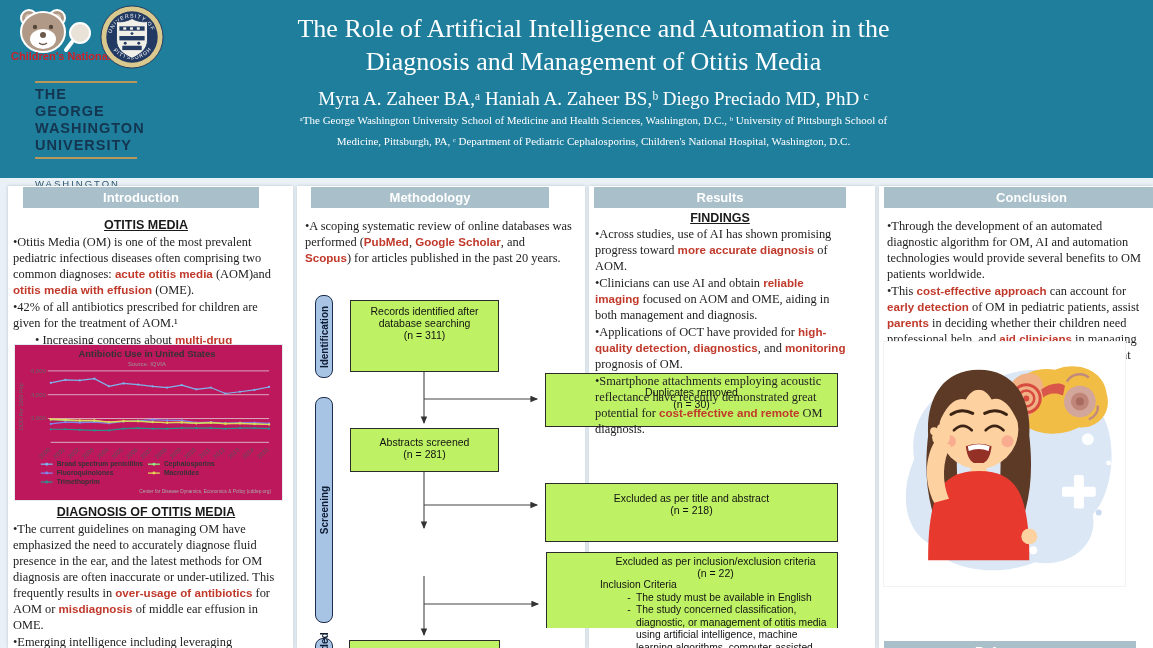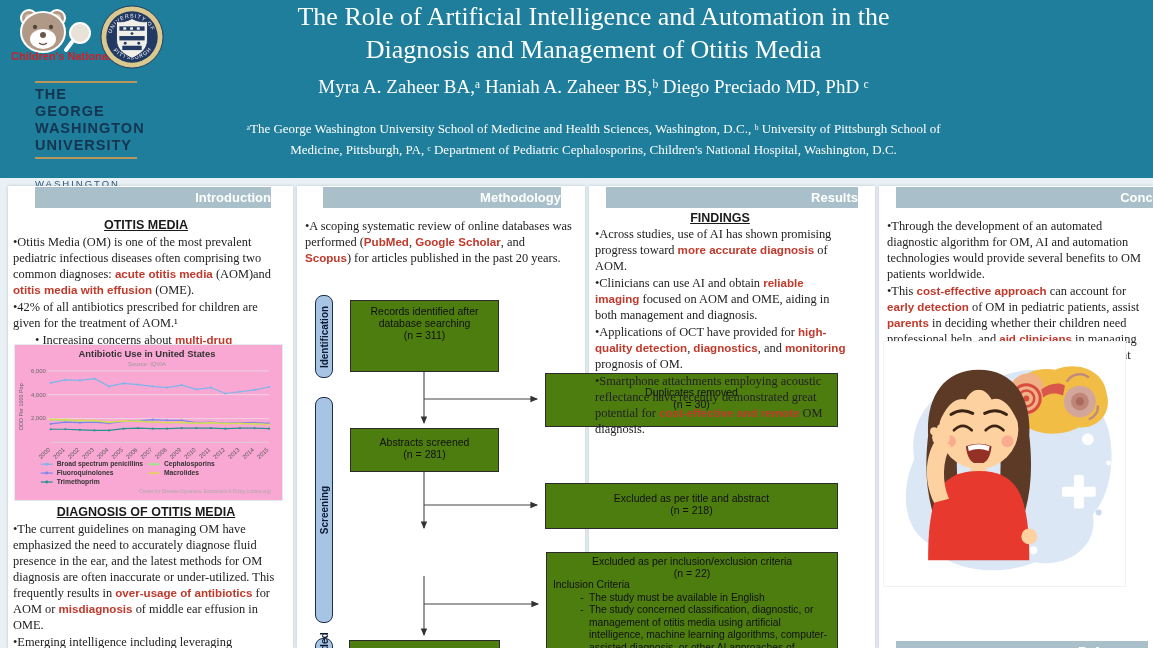--- a/index.html
+++ b/index.html
@@ -2,52 +2,52 @@
 <html><head>
 <meta charset="utf-8">
 <style>
   html,body{margin:0;padding:0;background:#cfd8dc;}
   .canvas{position:relative;width:1153px;height:648px;overflow:hidden;
     background:#e9f1f6;font-family:"Liberation Serif",serif;}
   
   .header{position:absolute;left:0;top:0;width:1153px;height:178px;background:#1e7e9c;}
   .title-wrap{position:absolute;left:0;top:0;width:1153px;text-align:center;padding-left:34px;box-sizing:border-box;color:#ffffff;}
   .title-line{font-size:26px;line-height:33px;margin:0;font-weight:normal;}
-  .title-line.first{}
+  .title-line.first{margin-top:12px;}
   .authors{font-size:19px;margin-top:10px;}
-  .affil{font-size:13px;line-height:21px;margin-top:20px;}
+  .affil{font-size:11px;line-height:21px;}
   
   .bear-logo{position:absolute;left:12px;top:6px;width:95px;height:62px;}
   .bear-text{position:absolute;left:6px;top:50px;width:110px;text-align:center;
     font-family:"Liberation Sans",sans-serif;font-weight:bold;font-size:11px;color:#cc2128;}
   .pitt-seal{position:absolute;left:99px;top:4px;width:66px;height:66px;}
   .gwu{position:absolute;left:35px;top:78px;width:102px;font-family:"Liberation Sans",sans-serif;}
   .gwu .rule{height:2px;background:#b9975b;margin:3px 0;}
   .gwu .l{color:#14354f;font-weight:bold;font-size:14.5px;letter-spacing:1px;line-height:17px;}
   .gwu .dc{color:#2e5871;font-size:9.5px;letter-spacing:2px;margin-top:19px;}
   
   .panel{position:absolute;top:186px;height:462px;background:#ffffff;box-shadow:0 0 3px rgba(40,70,90,.25);}
   .p1{left:8px;width:285px;}
   .p2{left:297px;width:288px;}
   .p3{left:589px;width:286px;}
   .p4{left:879px;width:274px;}
   .bar{position:absolute;height:21px;background:#a9bfca;color:#ffffff;
     font-family:"Liberation Sans",sans-serif;font-weight:bold;font-size:13px;
-    text-align:right;line-height:21px;margin-left:12px;}
+    text-align:center;line-height:21px;}
   .subhead{position:absolute;font-family:"Liberation Sans",sans-serif;font-weight:bold;
     font-size:12.5px;color:#1a1a1a;text-decoration:underline;text-align:center;}
   .body-text{position:absolute;font-size:12.4px;line-height:16px;color:#222222;}
   .body-text p{margin:0 0 1px 0;}
   .hl{font-family:"Liberation Sans",sans-serif;font-weight:bold;color:#c0392b;font-size:11.6px;}
   .sub-bullet{padding-left:22px;}
   
   .chart-box{position:absolute;left:14px;top:344px;width:267px;height:155px;
-    background:#f9a8d4;border:1px solid #e4ebef;}
-  
-  .flow-box{position:absolute;background:#4d7c0f;border:1.6px solid #2b2b2b;
+    background:#be185d;border:1px solid #e4ebef;}
+  
+  .flow-box{position:absolute;background:#bef264;border:1.6px solid #2b2b2b;
     font-family:"Liberation Sans",sans-serif;font-size:10.5px;color:#111111;
     text-align:center;box-sizing:border-box;}
   .flow-box .inner{padding:4px 6px;}
   .stage{position:absolute;width:18px;background:#a8c4e4;border:1.6px solid #1c2c4c;
     border-radius:8px;box-sizing:border-box;}
   .stage span{position:absolute;left:50%;top:50%;transform:translate(-50%,-50%) rotate(-90deg);
     font-family:"Liberation Sans",sans-serif;font-weight:bold;font-size:10px;color:#0d1b33;white-space:nowrap;}
   .incl{font-family:"Liberation Sans",sans-serif;font-size:10.3px;text-align:left;line-height:12.5px;color:#111;}
   .incl .item{display:flex;}
   .incl .dash{width:14px;text-align:center;flex:0 0 14px;margin-left:22px;}
@@ -305,27 +305,27 @@
     </div>
   </div>
   <div class="flow-box" style="left:349px;top:640px;width:151px;height:20px;"></div>
 
   <div class="flow-box" style="left:545px;top:373px;width:293px;height:54px;">
     <div class="inner" style="padding-top:12px;">
       <div>Duplicates removed</div>
       <div>(n = 30)</div>
     </div>
   </div>
-  <div class="flow-box" style="left:545px;top:483px;width:293px;height:46px;">
+  <div class="flow-box" style="left:545px;top:483px;width:293px;height:59px;">
     <div class="inner" style="padding-top:8px;">
       <div>Excluded as per title and abstract</div>
       <div>(n = 218)</div>
     </div>
   </div>
-  <div class="flow-box" style="left:546px;top:552px;width:292px;height:96px;border-bottom:none;">
+  <div class="flow-box" style="left:546px;top:552px;width:292px;height:76px;border-bottom:none;padding-left:47px;">
     <div class="inner" style="padding-top:2px;">
       <div>Excluded as per inclusion/exclusion criteria</div>
       <div>(n = 22)</div>
       <div class="incl">
         <div>Inclusion Criteria</div>
         <div class="item">
           <span class="dash">-</span>
           <span>The study must be available in English</span>
         </div>
         <div class="item">

